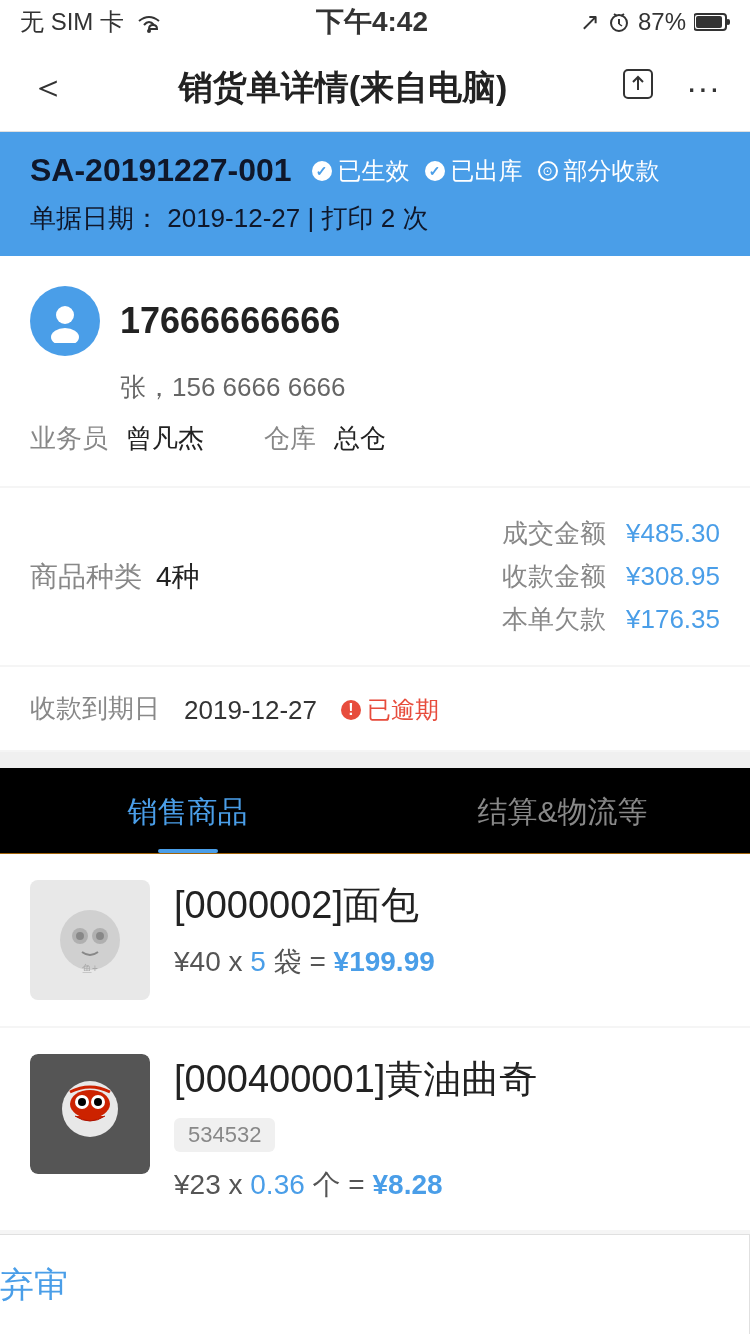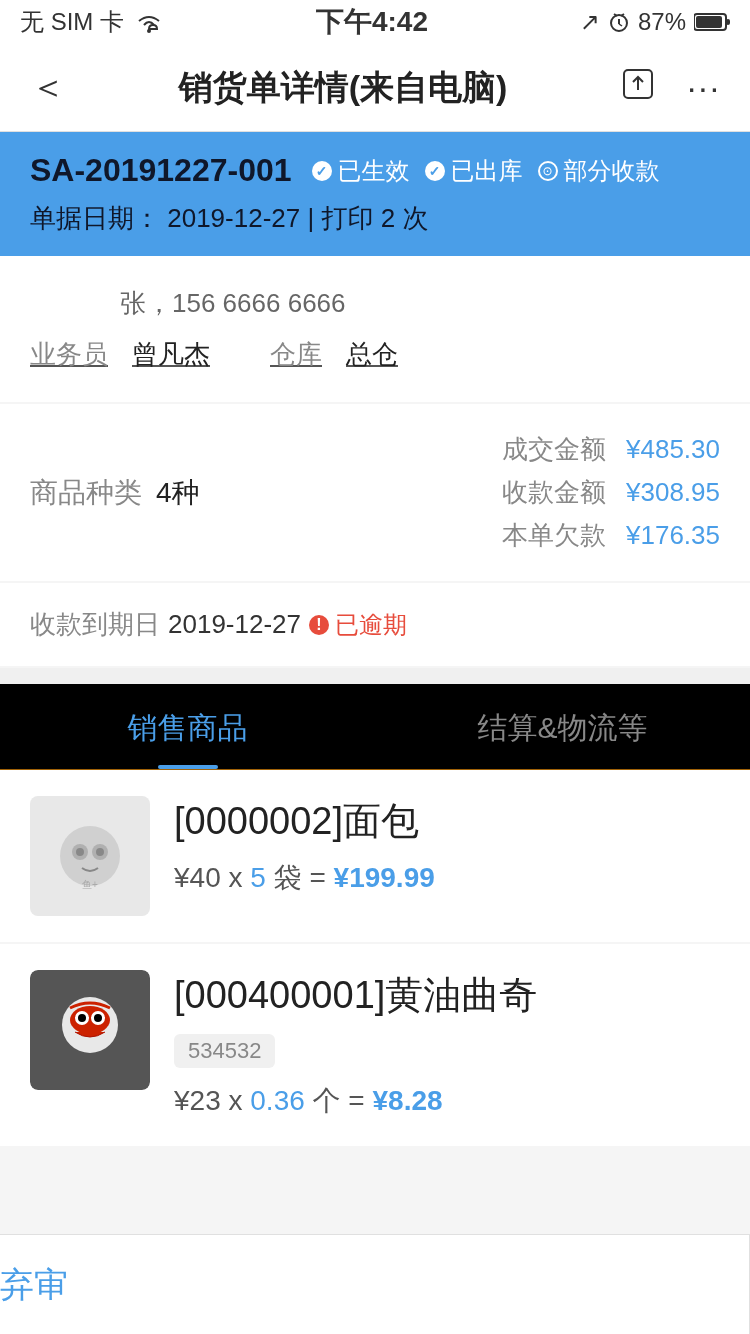--- a/index.html
+++ b/index.html
@@ -160,23 +160,22 @@
       padding-left: 90px;
     }
     .customer-meta {
       display: flex;
       gap: 60px;
       font-size: 26px;
       color: #555;
     }
     .meta-item {
       display: flex;
-      gap: 24px;
+      gap: 18px;
       align-items: flex-end;
-      text-decoration: underline;
     }
     .meta-label {
       color: #888;
     }
     .meta-value {
       color: #222;
       font-weight: 500;
     }
 
     
@@ -219,22 +218,22 @@
       color: #4A9EE8;
       font-weight: 500;
     }
 
     
     .due-section {
       background: #fff;
       padding: 24px 30px;
       margin-bottom: 2px;
       display: flex;
-      align-items: center;
-      gap: 8px;
+      align-items: flex-end;
+      gap: 24px;
       font-size: 26px;
     }
     .due-label {
       color: #888;
     }
     .due-date {
       color: #333;
     }
     .overdue-badge {
       display: flex;
@@ -460,20 +459,29 @@
     <div class="header-blue-row2">
       <span>单据日期：</span>
       <span>2019-12-27</span>
       <span> | 打印 </span>
       <span>2</span>
       <span>次</span>
     </div>
   </div>
 
   <div class="customer-section">
+    <div class="customer-row">
+      <div class="avatar-circle">
+        <svg width="44" height="44" viewBox="0 0 44 44">
+          <circle cx="22" cy="16" r="9" fill="#fff"></circle>
+          <ellipse cx="22" cy="38" rx="14" ry="9" fill="#fff"></ellipse>
+        </svg>
+      </div>
+      <span class="customer-name">17666666666</span>
+    </div>
     <div class="customer-sub">张，156 6666 6666</div>
     <div class="customer-meta">
       <div class="meta-item">
         <span class="meta-label">业务员</span>
         <span class="meta-value">曾凡杰</span>
       </div>
       <div class="meta-item">
         <span class="meta-label">仓库</span>
         <span class="meta-value">总仓</span>
       </div>

